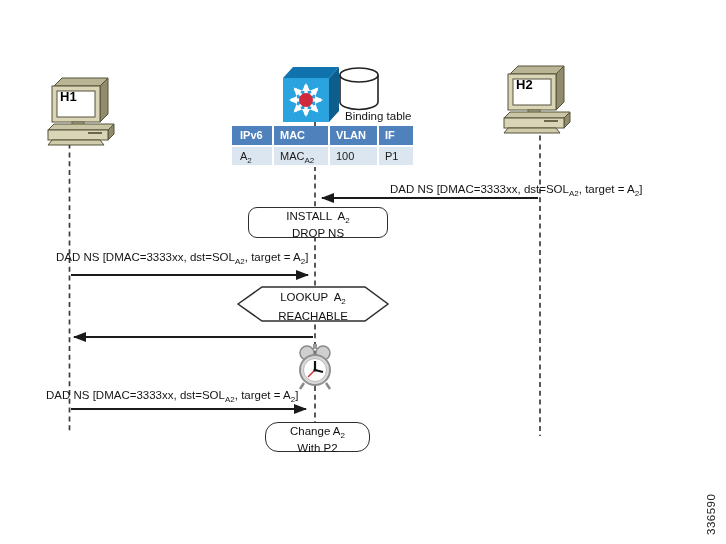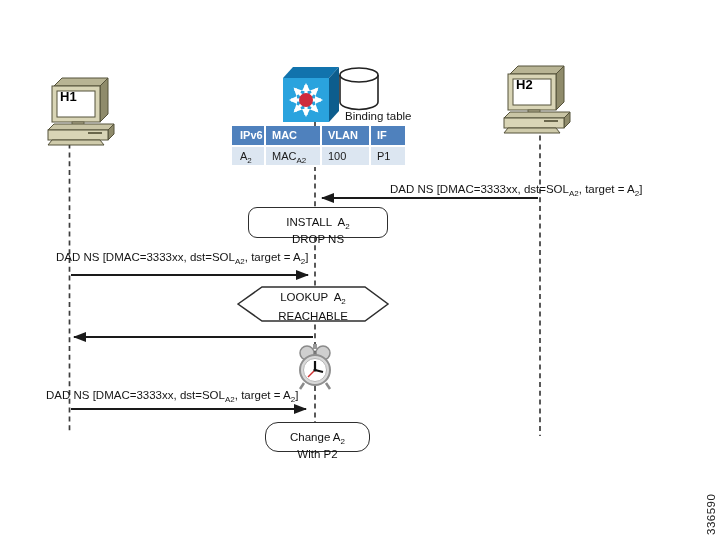--- a/index.html
+++ b/index.html
@@ -7,31 +7,31 @@
             font-family:"Liberation Sans",sans-serif; color:#111; overflow:hidden; }
   svg.overlay { position:absolute; left:0; top:0; z-index:1; }
   .icon { position:absolute; z-index:2; }
   .hostlabel { position:absolute; z-index:3; font-weight:bold; font-size:13px; color:#000; }
   .msg { position:absolute; z-index:3; white-space:nowrap; font-size:11.5px; color:#151515; }
   .pre { white-space:pre; }
   .sub { font-size:8px; vertical-align:-2.5px; white-space:pre; }
   .caption { position:absolute; z-index:3; font-size:11.5px; color:#151515; white-space:nowrap; }
   .actbox { position:absolute; z-index:3; background:#fff; border:1.5px solid #2e2e2e;
             border-radius:9px; text-align:center; font-size:11.5px; line-height:13.5px;
-            padding-top:8px; box-sizing:border-box; }
+            padding-top:2px; box-sizing:border-box; }
   .hexlabel { position:absolute; z-index:3; text-align:center; font-size:11.5px;
               line-height:15px; white-space:nowrap; }
   .btable { position:absolute; z-index:4; left:232px; top:126px; width:185px;
             background:#fff; font-size:11px; }
   .trow { display:flex; gap:2px; margin-bottom:2px; }
   .hcell { background:#4f81bd; color:#fff; font-weight:bold; height:19px; line-height:19px;
            padding-left:6px; box-sizing:border-box; }
   .dcell { background:#dce6f1; color:#1a1a1a; height:18px; line-height:18px;
            padding-left:6px; box-sizing:border-box; }
-  .c1 { width:32px;padding-left:8px; } .c2 { width:54px; } .c3 { width:47px; } .c4 { width:34px; }
+  .c1 { width:40px;padding-left:8px; } .c2 { width:54px; } .c3 { width:47px; } .c4 { width:34px; }
   .fignum { position:absolute; z-index:3; left:705px; top:535px; transform-origin:0 0;
             transform:rotate(-90deg); font-size:11.5px; letter-spacing:0.5px;
             color:#222; white-space:nowrap; }
 </style>
 </head>
 <body>
 
 <div class="canvas">
 
   <svg class="overlay" width="726" height="544">

